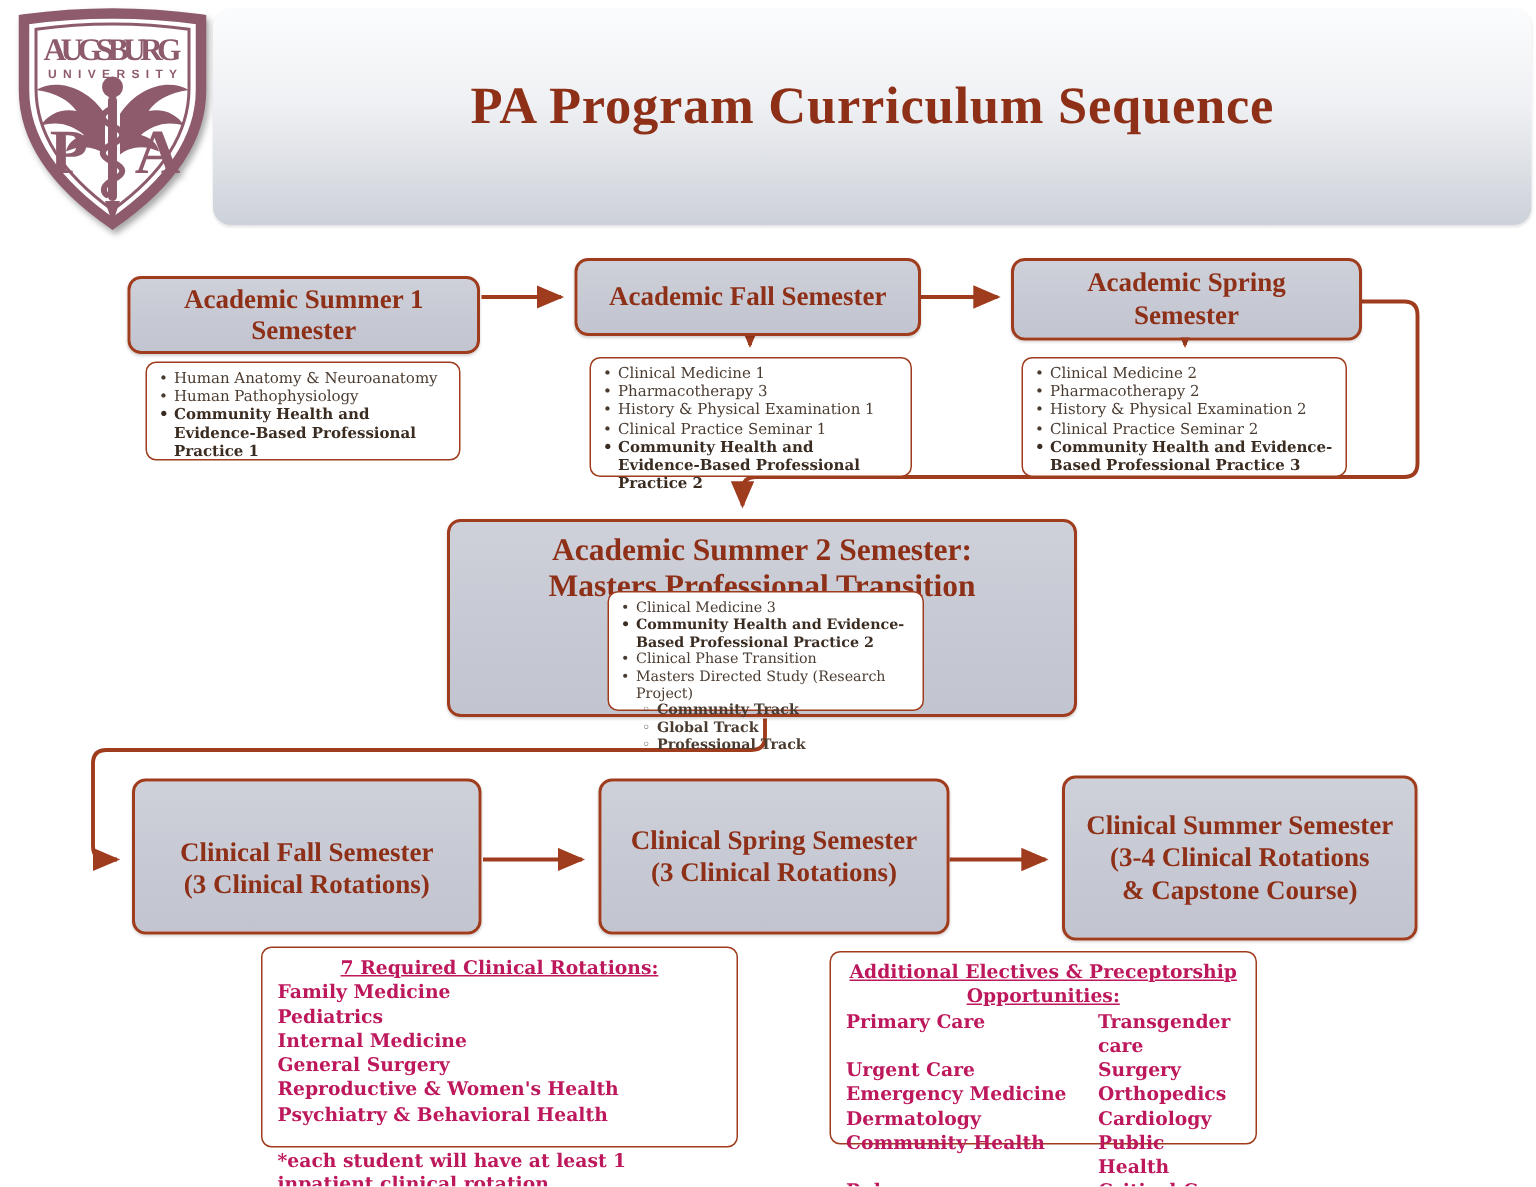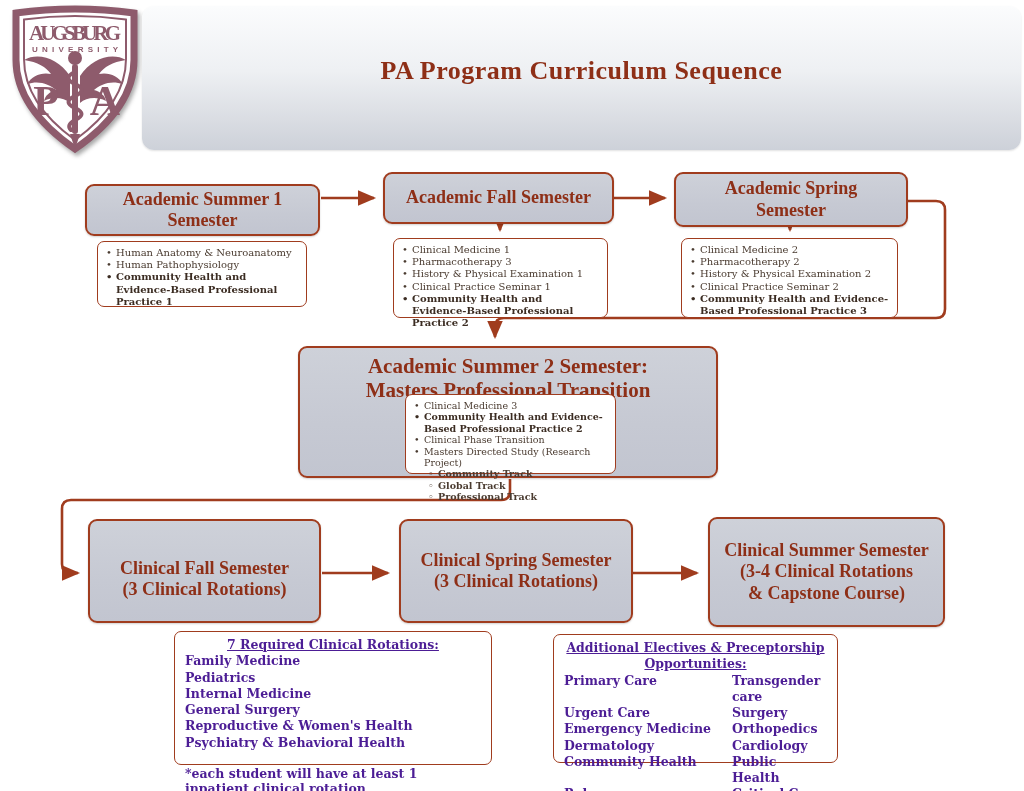--- a/index.html
+++ b/index.html
@@ -3,21 +3,21 @@
 <meta charset="utf-8">
 <style>
   html,body{margin:0;padding:0;background:#ffffff;}
   #stage{position:relative;width:1024px;height:791px;background:#ffffff;overflow:hidden;
          font-family:"Liberation Serif", serif;}
   
   .banner{position:absolute;left:142px;top:6px;width:879px;height:144px;border-radius:12px;
           background:linear-gradient(180deg,#fbfcfd 0%,#eef0f3 45%,#d9dce2 80%,#cdd1d9 100%);
           box-shadow:0 1px 2px rgba(0,0,0,.12);
           display:flex;align-items:center;justify-content:center;}
-  .banner h1{margin:0 0 14px 0;font-size:26px;font-weight:bold;color:#8E2F17;letter-spacing:.5px;}
+  .banner h1{margin:0 0 14px 0;font-size:35px;font-weight:bold;color:#8E2F17;letter-spacing:.5px;}
   .logo-wrap{position:absolute;left:6px;top:2px;width:138px;height:152px;
              filter:drop-shadow(2px 3px 2px rgba(60,60,60,.45));}
   
   .gbox{position:absolute;box-sizing:border-box;border:2px solid #A03C1E;border-radius:9px;
         background:linear-gradient(180deg,#ced1d9 0%,#c6c9d3 60%,#c2c5d0 100%);
         display:flex;align-items:center;justify-content:center;text-align:center;
         box-shadow:0 1px 2px rgba(0,0,0,.18);}
   .gbox .hd{font-weight:bold;color:#8E2F17;white-space:pre-line;line-height:1.18;}
   .hd-sm{font-size:18px;}
   .wbox{position:absolute;box-sizing:border-box;border:1.5px solid #A03C1E;border-radius:7px;
@@ -26,21 +26,21 @@
   .courses{padding:5px 8px 4px 8px;color:#4A3B30;font-family:"DejaVu Serif", serif;}
   .courses .li{display:flex;font-size:10px;line-height:1.22;}
   .courses .li.bold{font-weight:bold;color:#3B2C22;}
   .courses .li .blt{width:10px;flex:0 0 10px;text-align:left;}
   .courses .li.sub{padding-left:14px;font-weight:bold;color:#4A3B30;}
   .courses-xs .li{font-size:9.5px;line-height:1.2;}
   
   .s2-title{position:absolute;left:0;right:0;top:7px;text-align:center;font-weight:bold;
             color:#8E2F17;font-size:21px;line-height:1.12;white-space:pre-line;}
   
-  .info{padding:5px 10px 4px 10px;color:#4c1d95;font-family:"DejaVu Serif", serif;font-weight:bold;}
+  .info{padding:5px 10px 4px 10px;color:#be185d;font-family:"DejaVu Serif", serif;font-weight:bold;}
   .info .ttl{text-align:center;text-decoration:underline;font-size:12.5px;line-height:1.3;}
   .info .li{font-size:12.5px;line-height:1.3;}
   .info .note{margin-top:15px;font-size:12.5px;line-height:1.25;}
   .info .li.pair{display:flex;}
   .info .li.pair .c1{flex:0 0 168px;}
   
   #wires{position:absolute;left:0;top:0;width:1024px;height:791px;pointer-events:none;}
 </style>
 </head>
 <body>

